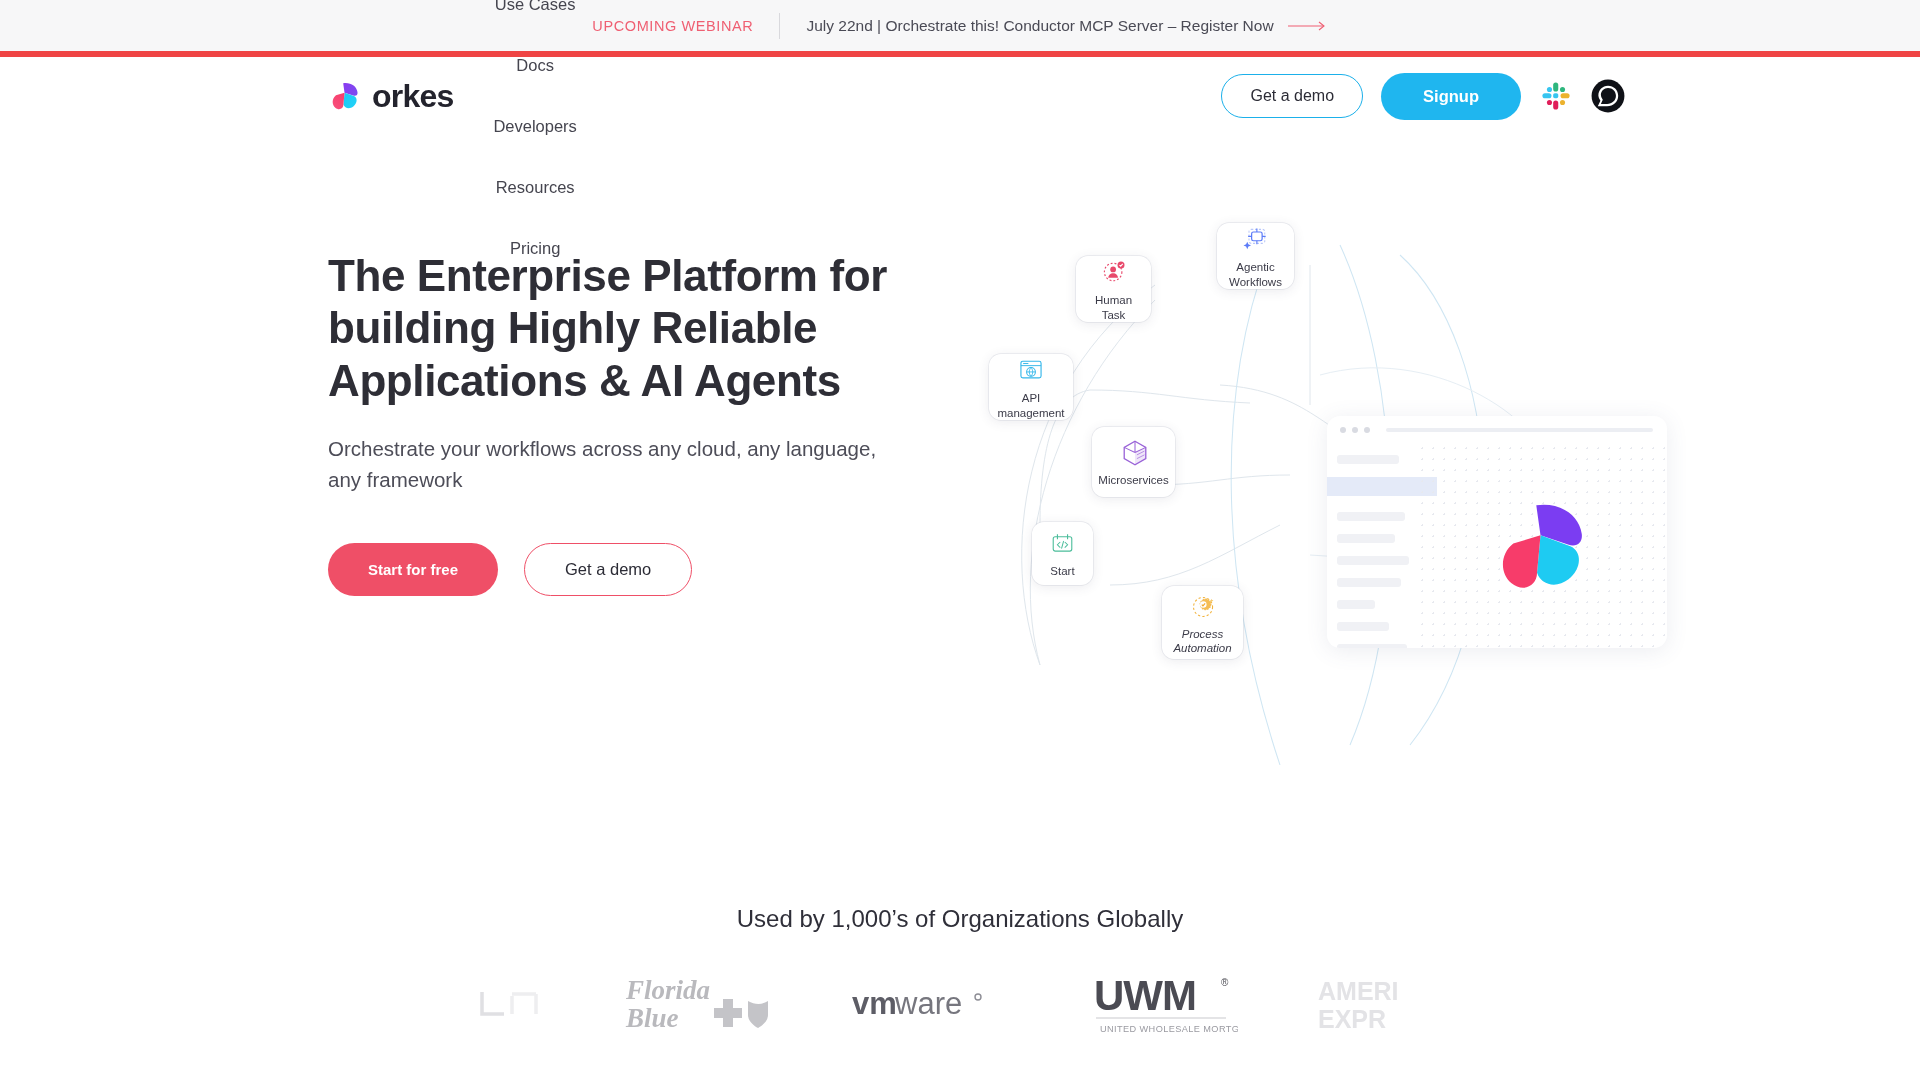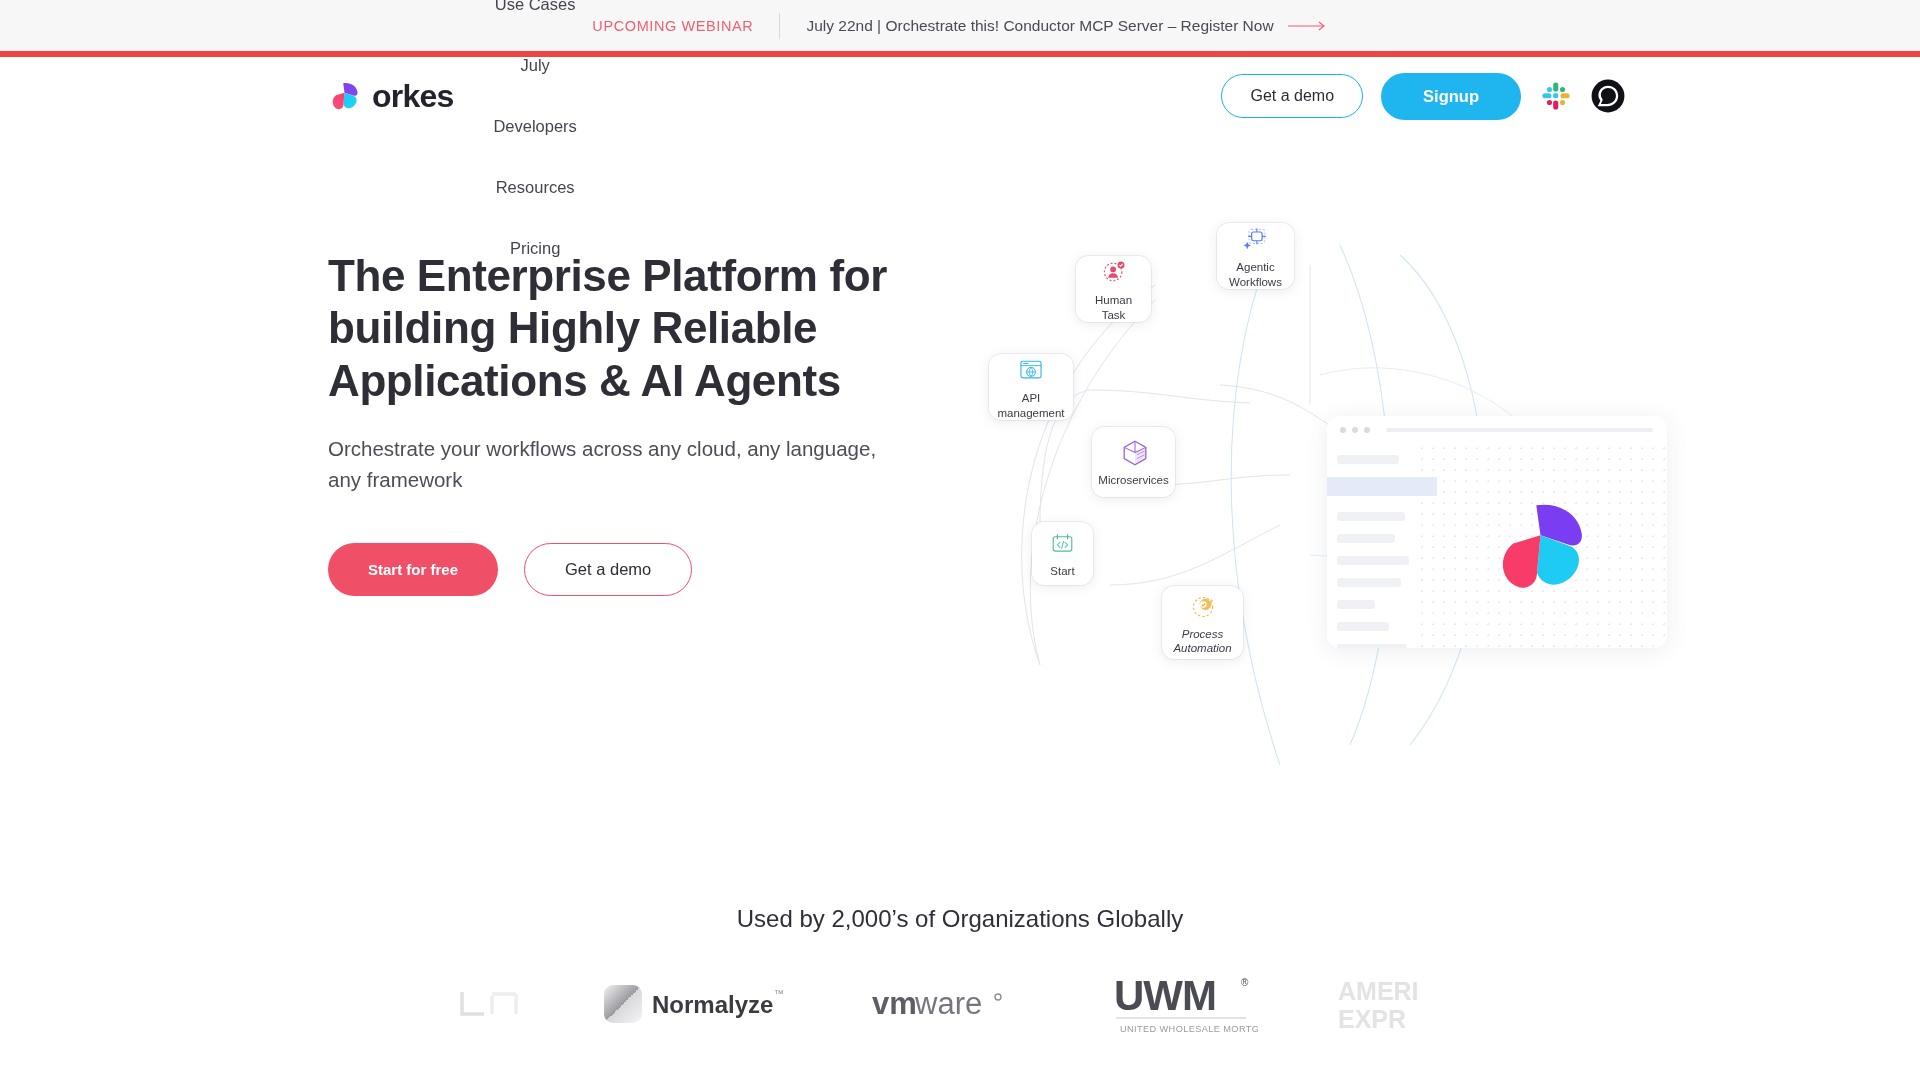--- a/index.html
+++ b/index.html
@@ -189,21 +189,21 @@
           <path d="M50 40 L76 54 C86 60 84 76 70 84 C58 91 44 86 42 74 Z" fill="url(#gc)" transform="rotate(-8 50 50)"></path>
           <path d="M50 40 L42 74 C40 87 26 90 17 80 C8 70 10 52 24 44 Z" fill="url(#gr)" transform="rotate(-8 50 50)"></path>
         </svg>
       </span>
       <span class="logo-text">orkes</span>
     </div>
 
     <div class="nav-links">
       <a class="nav-link">Product</a>
       <a class="nav-link">Use Cases</a>
-      <a class="nav-link">July</a>
+      <a class="nav-link">Docs</a>
       <a class="nav-link">Developers</a>
       <a class="nav-link">Resources</a>
       <a class="nav-link">Pricing</a>
     </div>
 
     <div class="nav-right">
       <button class="btn-demo-nav">Get a demo</button>
       <button class="btn-signup">Signup</button>
 
       <span>
@@ -368,47 +368,42 @@
           <svg viewBox="0 0 100 100" width="108" height="108">
             <path d="M50 12 C72 12 88 26 88 44 C88 52 82 56 74 52 L50 40 Z" fill="#7b3df2" transform="rotate(-8 50 50)"></path>
             <path d="M50 40 L76 54 C86 60 84 76 70 84 C58 91 44 86 42 74 Z" fill="#1ecbf2" transform="rotate(-8 50 50)"></path>
             <path d="M50 40 L42 74 C40 87 26 90 17 80 C8 70 10 52 24 44 Z" fill="#f73c6a" transform="rotate(-8 50 50)"></path>
           </svg>
         </span>
       </div>
     </div>
   </div>
 
-  <div class="used-by">Used by 2,000’s of Organizations Globally</div>
+  <div class="used-by">Used by 1,000’s of Organizations Globally</div>
 
   <div class="logos">
 
     <div class="logo-item">
       <svg width="70" height="48" viewBox="0 0 70 48">
         <path d="M8 12 V34 H30" stroke="#e0e0e3" stroke-width="3.5" fill="none"></path>
         <path d="M38 34 V16 M38 14 H62 M62 14 V34" stroke="#eeeef0" stroke-width="3.5" fill="none"></path>
       </svg>
     </div>
 
-
     <div class="logo-item">
-      <svg width="190" height="52" viewBox="0 0 190 52">
-        <defs>
-          <linearGradient id="nmz" x1="0" y1="0" x2="1" y2="1">
-            <stop offset="0" stop-color="#f3f3f4"></stop>
-              <stop offset="0.5" stop-color="#9a9a9f"></stop>
-            <stop offset="0.5" stop-color="#d8d8dc"></stop>
-              <stop offset="1" stop-color="#f5f5f6"></stop>
-          </linearGradient>
-        </defs>
-        <rect x="2" y="7" width="38" height="38" rx="9" fill="url(#nmz)"></rect>
-        <text x="50" y="35" font-family="'Liberation Sans',sans-serif" font-weight="700" font-size="24" fill="#3b3b42">Normalyze</text>
-        <text x="172" y="19" font-family="'Liberation Sans',sans-serif" font-size="10" fill="#8d8d95">™</text>
+      <svg width="150" height="66" viewBox="0 0 150 66">
+        <text x="4" y="28" font-family="'Liberation Serif',serif" font-style="italic" font-weight="700" font-size="27" fill="#b9b9bd">Florida</text>
+        <text x="4" y="56" font-family="'Liberation Serif',serif" font-style="italic" font-weight="700" font-size="27" fill="#b9b9bd">Blue</text>
+        <g fill="#c4c4c8">
+          <path d="M92 37 h9 v-9 h10 v9 h9 v10 h-9 v9 h-10 v-9 h-9z"></path>
+          <path d="M126 30 c7 4 14 4 20 0 v14 c0 8-10 13-10 13 s-10-5-10-13z"></path>
+        </g>
       </svg>
     </div>
+
 
     <div class="logo-item">
       <svg width="160" height="44" viewBox="0 0 160 44">
         <text x="2" y="32" font-family="'Liberation Sans',sans-serif" font-weight="700" font-size="31" fill="#5d5d66">vm</text>
         <text x="45" y="32" font-family="'Liberation Sans',sans-serif" font-weight="400" font-size="31" fill="#76767e">ware</text>
         <circle cx="128" cy="15" r="3" fill="none" stroke="#8d8d95" stroke-width="1.4"></circle>
       </svg>
     </div>
 
     <div class="logo-item">

